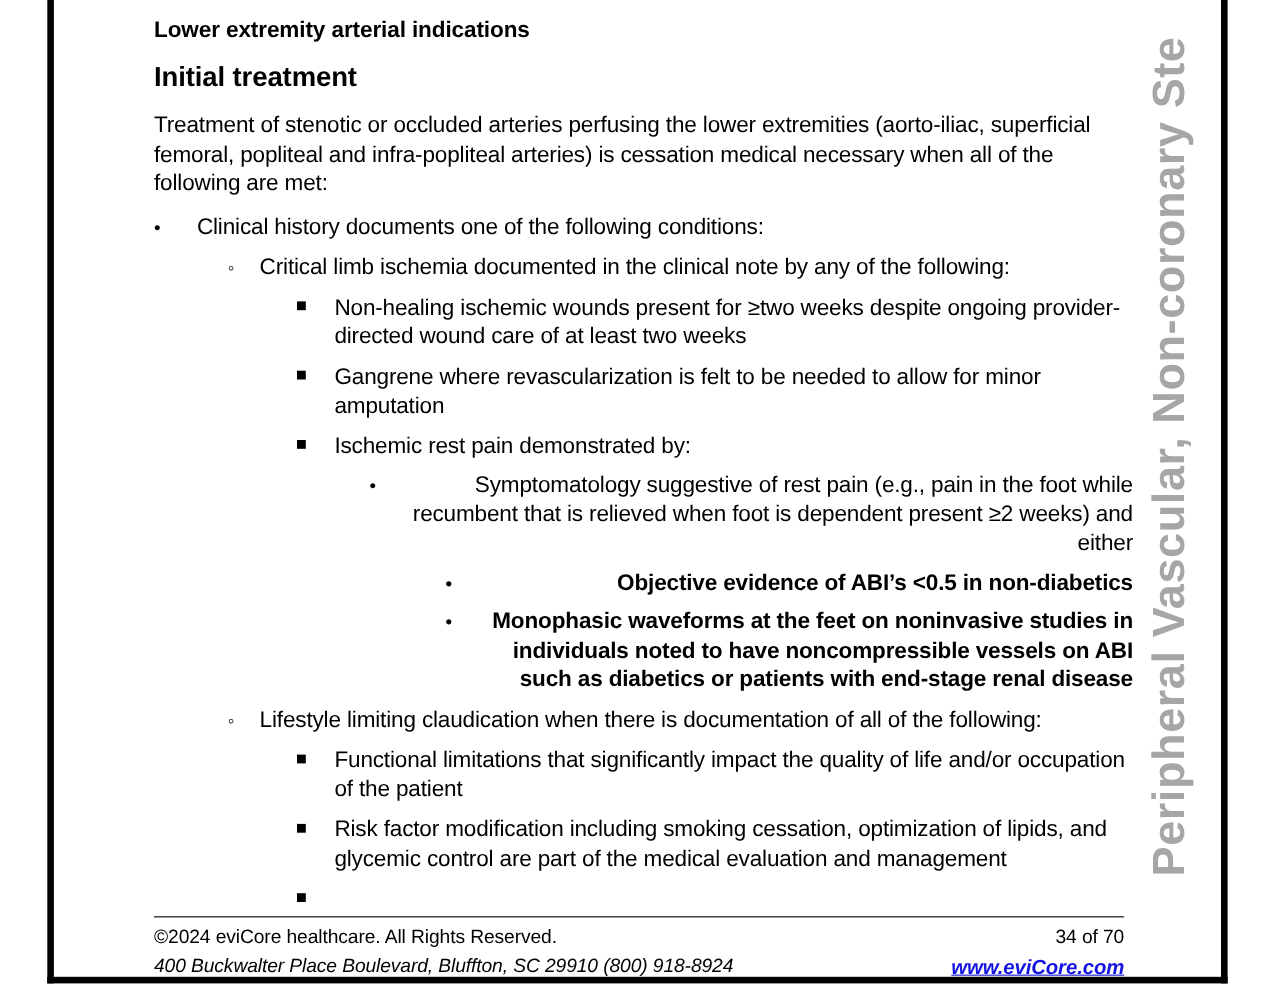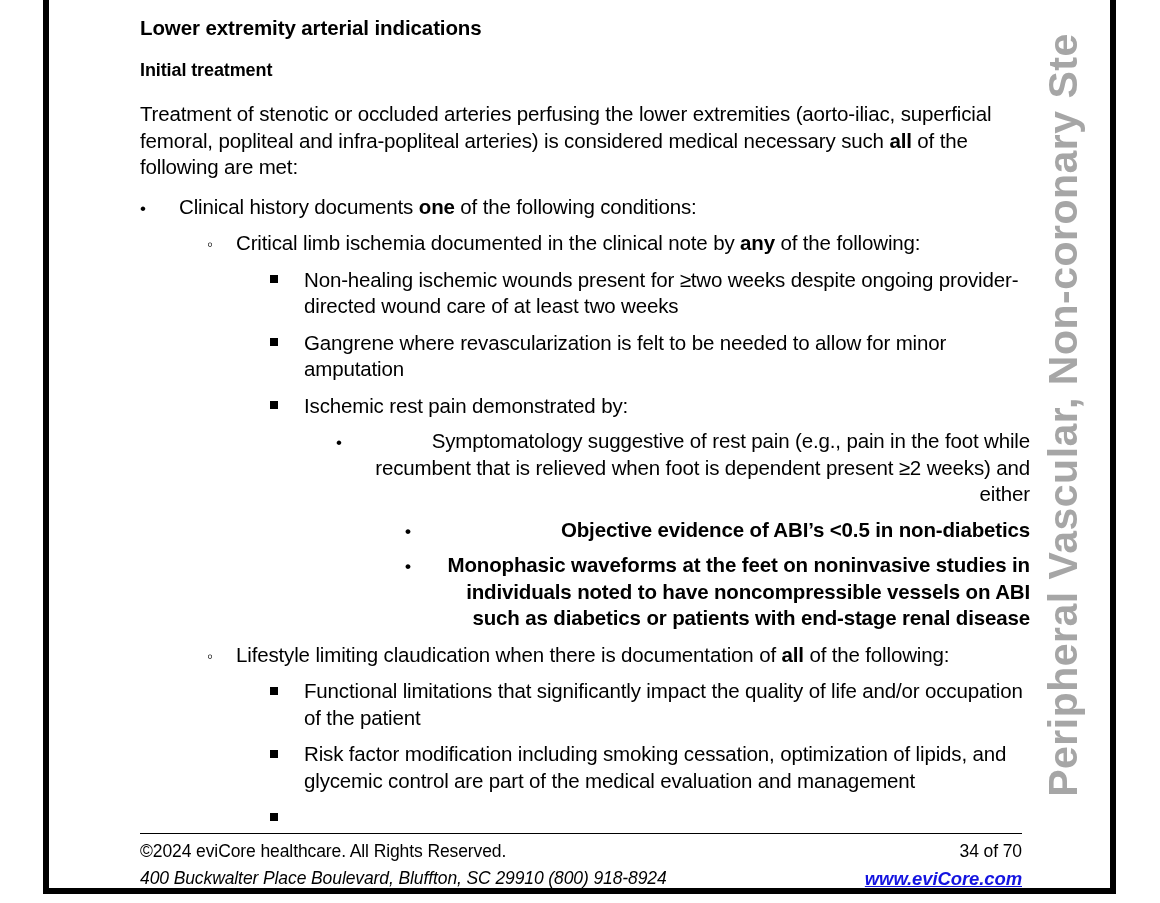--- a/index.html
+++ b/index.html
@@ -84,21 +84,21 @@
     margin: 0;
     padding: 0 0 2px 0;
     font-size: 20.5px;
     font-weight: bold;
     line-height: 28px;
     letter-spacing: -0.1px;
   }
   h2.doc-subheading {
     margin: 0;
     padding: 12px 0 2px 0;
-    font-size: 18px;
+    font-size: 25px;
     font-weight: bold;
     line-height: 28px;
     letter-spacing: -0.1px;
   }
 
   p.body-para {
     margin: 0;
     padding: 15px 0 0 0;
     font-size: 20.5px;
     line-height: 26.5px;
@@ -183,21 +183,21 @@
     padding-left: 36px;
     padding-top: 9px;
     margin-left: 36px;
     font-weight: bold;
   }
   ul.level5 > li > .bullet {
     top: 9px;
   }
   ul.level5 > li > .bullet::before { content: "\2022"; font-size: 17px; }
 
-  b.emph { font-weight: bold; }
+  b.emph { font-weight: normal; }
 
   
   .footer {
     position: absolute;
     left: 140px;
     top: 833px;
     width: 882px;
   }
   .footer-rule {
     width: 100%;
@@ -234,21 +234,21 @@
 
   <div class="side-tab">
     <div class="side-tab-text">Peripheral Vascular, Non-coronary Ste</div>
   </div>
 
   <div class="content">
 
     <h1 class="doc-heading">Lower extremity arterial indications</h1>
     <h2 class="doc-subheading">Initial treatment</h2>
 
-    <p class="body-para"><span>Treatment of stenotic or occluded arteries perfusing the lower extremities (aorto-iliac, superficial femoral, popliteal and infra-popliteal arteries) is considered medical necessary such </span><b class="emph">all</b><span> of the following are met:</span></p>
+    <p class="body-para"><span>Treatment of stenotic or occluded arteries perfusing the lower extremities (aorto-iliac, superficial femoral, popliteal and infra-popliteal arteries) is cessation medical necessary when </span><b class="emph">all</b><span> of the following are met:</span></p>
 
     <ul class="lvl level1">
       <li>
         <span class="bullet"></span>
         <span>Clinical history documents </span><b class="emph">one</b><span> of the following conditions:</span>
 
         <ul class="lvl level2">
 
           <li>
             <span class="bullet"></span>

